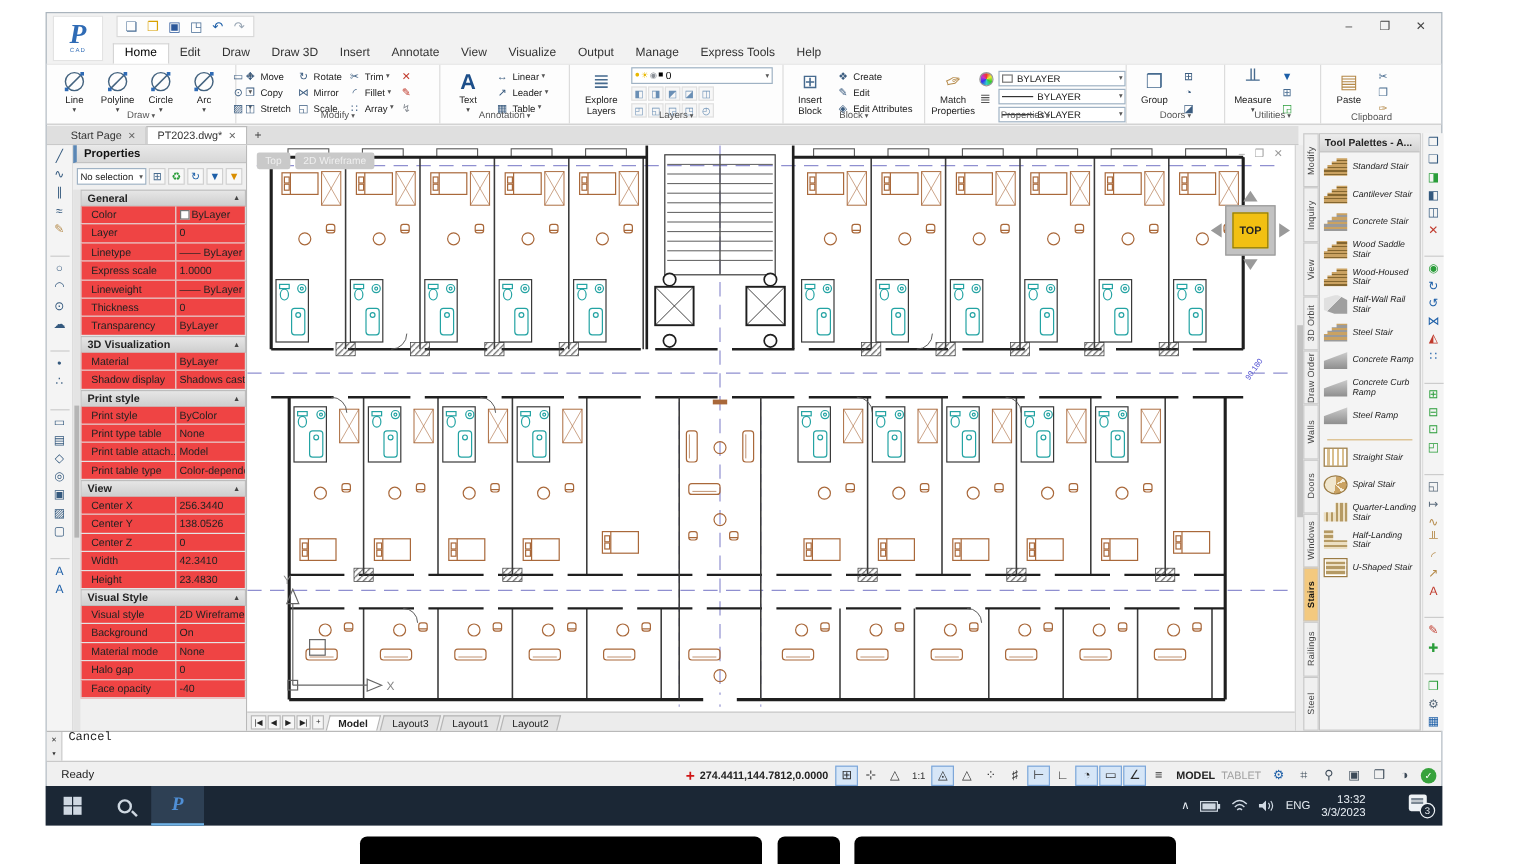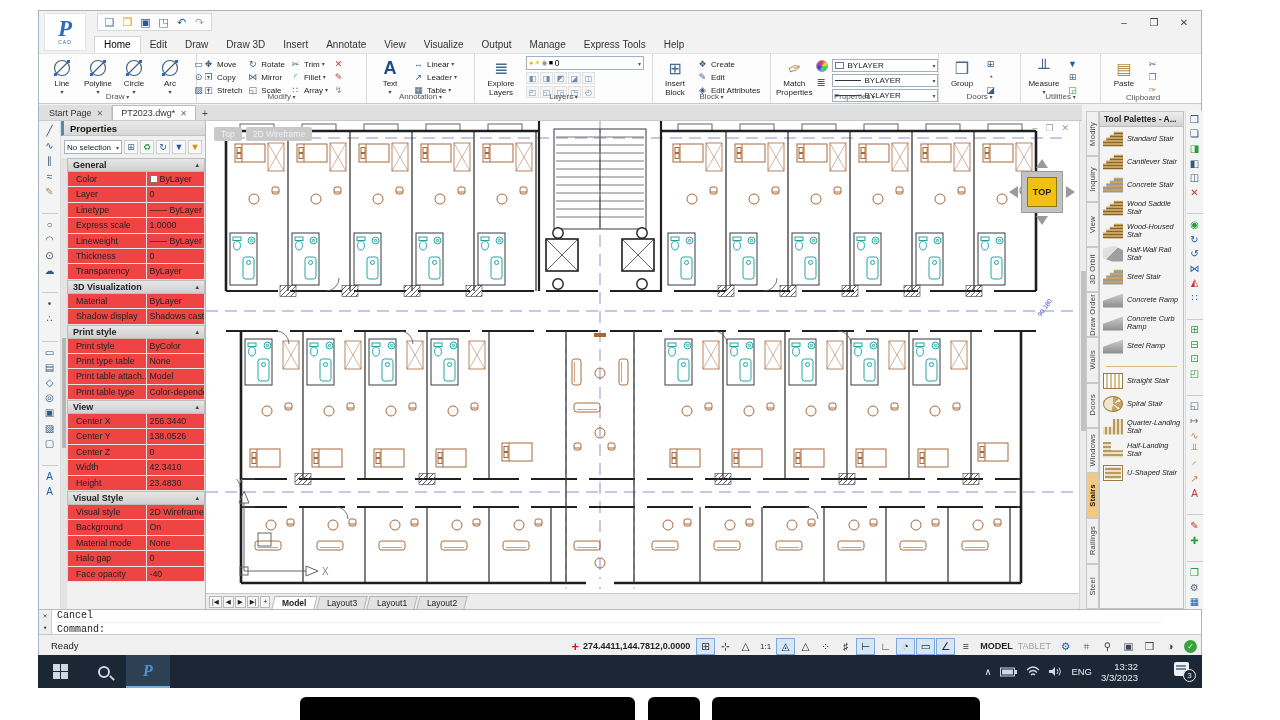--- a/index.html
+++ b/index.html
@@ -39,21 +39,21 @@
   .laycombo .sp{flex:1;}
   .laybtns{display:flex;gap:1px;margin-top:2px;}
   .laybtns span{width:13px;height:12px;border:1px solid #e0e0e0;display:flex;align-items:center;justify-content:center;font-size:8px;color:#6a8fb5;background:#f7f7f7;}
   .combo{width:106px;height:13px;background:#fff;border:1px solid #9fb2c4;display:flex;align-items:center;font-size:8px;gap:3px;padding:0 2px;color:#222;}
   .combo .sw{width:9px;height:7px;border:1px solid #777;background:#fff;}
   .combo .ln{width:26px;border-top:1px solid #333;}
   .combo .sp{flex:1;}
   .cdd{font-size:6px;color:#555;}
   .cwheel{width:12px;height:12px;border-radius:50%;background:conic-gradient(#e33,#ee3,#3c3,#3cc,#33e,#c3c,#e33);border:1px solid #999;}
   
-  #doctabs{position:absolute;left:0;top:94px;width:1043px;height:16px;background:#dfdfdf;border-bottom:1px solid #c9c9c9;display:flex;align-items:flex-end;padding-left:2px;}
+  #doctabs{position:absolute;left:0;top:94px;width:1043px;height:16px;background:#dfdfdf;border-bottom:1px solid #c9c9c9;display:flex;align-items:flex-end;padding-left:12px;}
   .dtab{font-size:9px;color:#333;padding:2px 8px;border-right:1px solid #ccc;display:flex;gap:5px;align-items:center;}
   .dtab.active{background:#fff;border:1px solid #bbb;border-bottom:none;}
   .dtab .x{color:#666;font-size:8px;}
   #newtab{font-size:10px;color:#444;padding:1px 6px;}
   
   #lrail{position:absolute;left:0;top:110px;width:22px;height:488px;background:#f4f4f4;border-right:1px solid #ddd;display:flex;flex-direction:column;align-items:center;padding-top:2px;}
   #lrail .ric,#rrail .ric{width:16px;height:15.2px;display:flex;align-items:center;justify-content:center;font-size:10px;color:#34597e;}
   .ric.sep{height:4px;width:14px;border-bottom:1px solid #ccc;margin-bottom:3px;}
   
   #props{position:absolute;left:22px;top:110px;width:145px;height:488px;background:#f0f0f0;border-right:1px solid #b9b9b9;}
@@ -1177,21 +1177,20 @@
         <span class="ric" style="color: rgb(90, 107, 124);">⚙</span>
         <span class="ric" style="color: rgb(29, 95, 168);">▦</span>
       </div>
 
     <div id="cmd">
       <div class="gut">
         <span>✕</span>
         <span>▾</span>
       </div>
       <div class="l1">Cancel</div>
-      <div class="l2">Command:</div>
     </div>
 
     <div id="status">
       <span class="ready">Ready</span>
       <div id="sright">
         <span class="redplus">+</span>
         <span class="coords">274.4411,144.7812,0.0000</span>
         <span style="display:flex;gap:1px">
 
         <span class="sic on">

